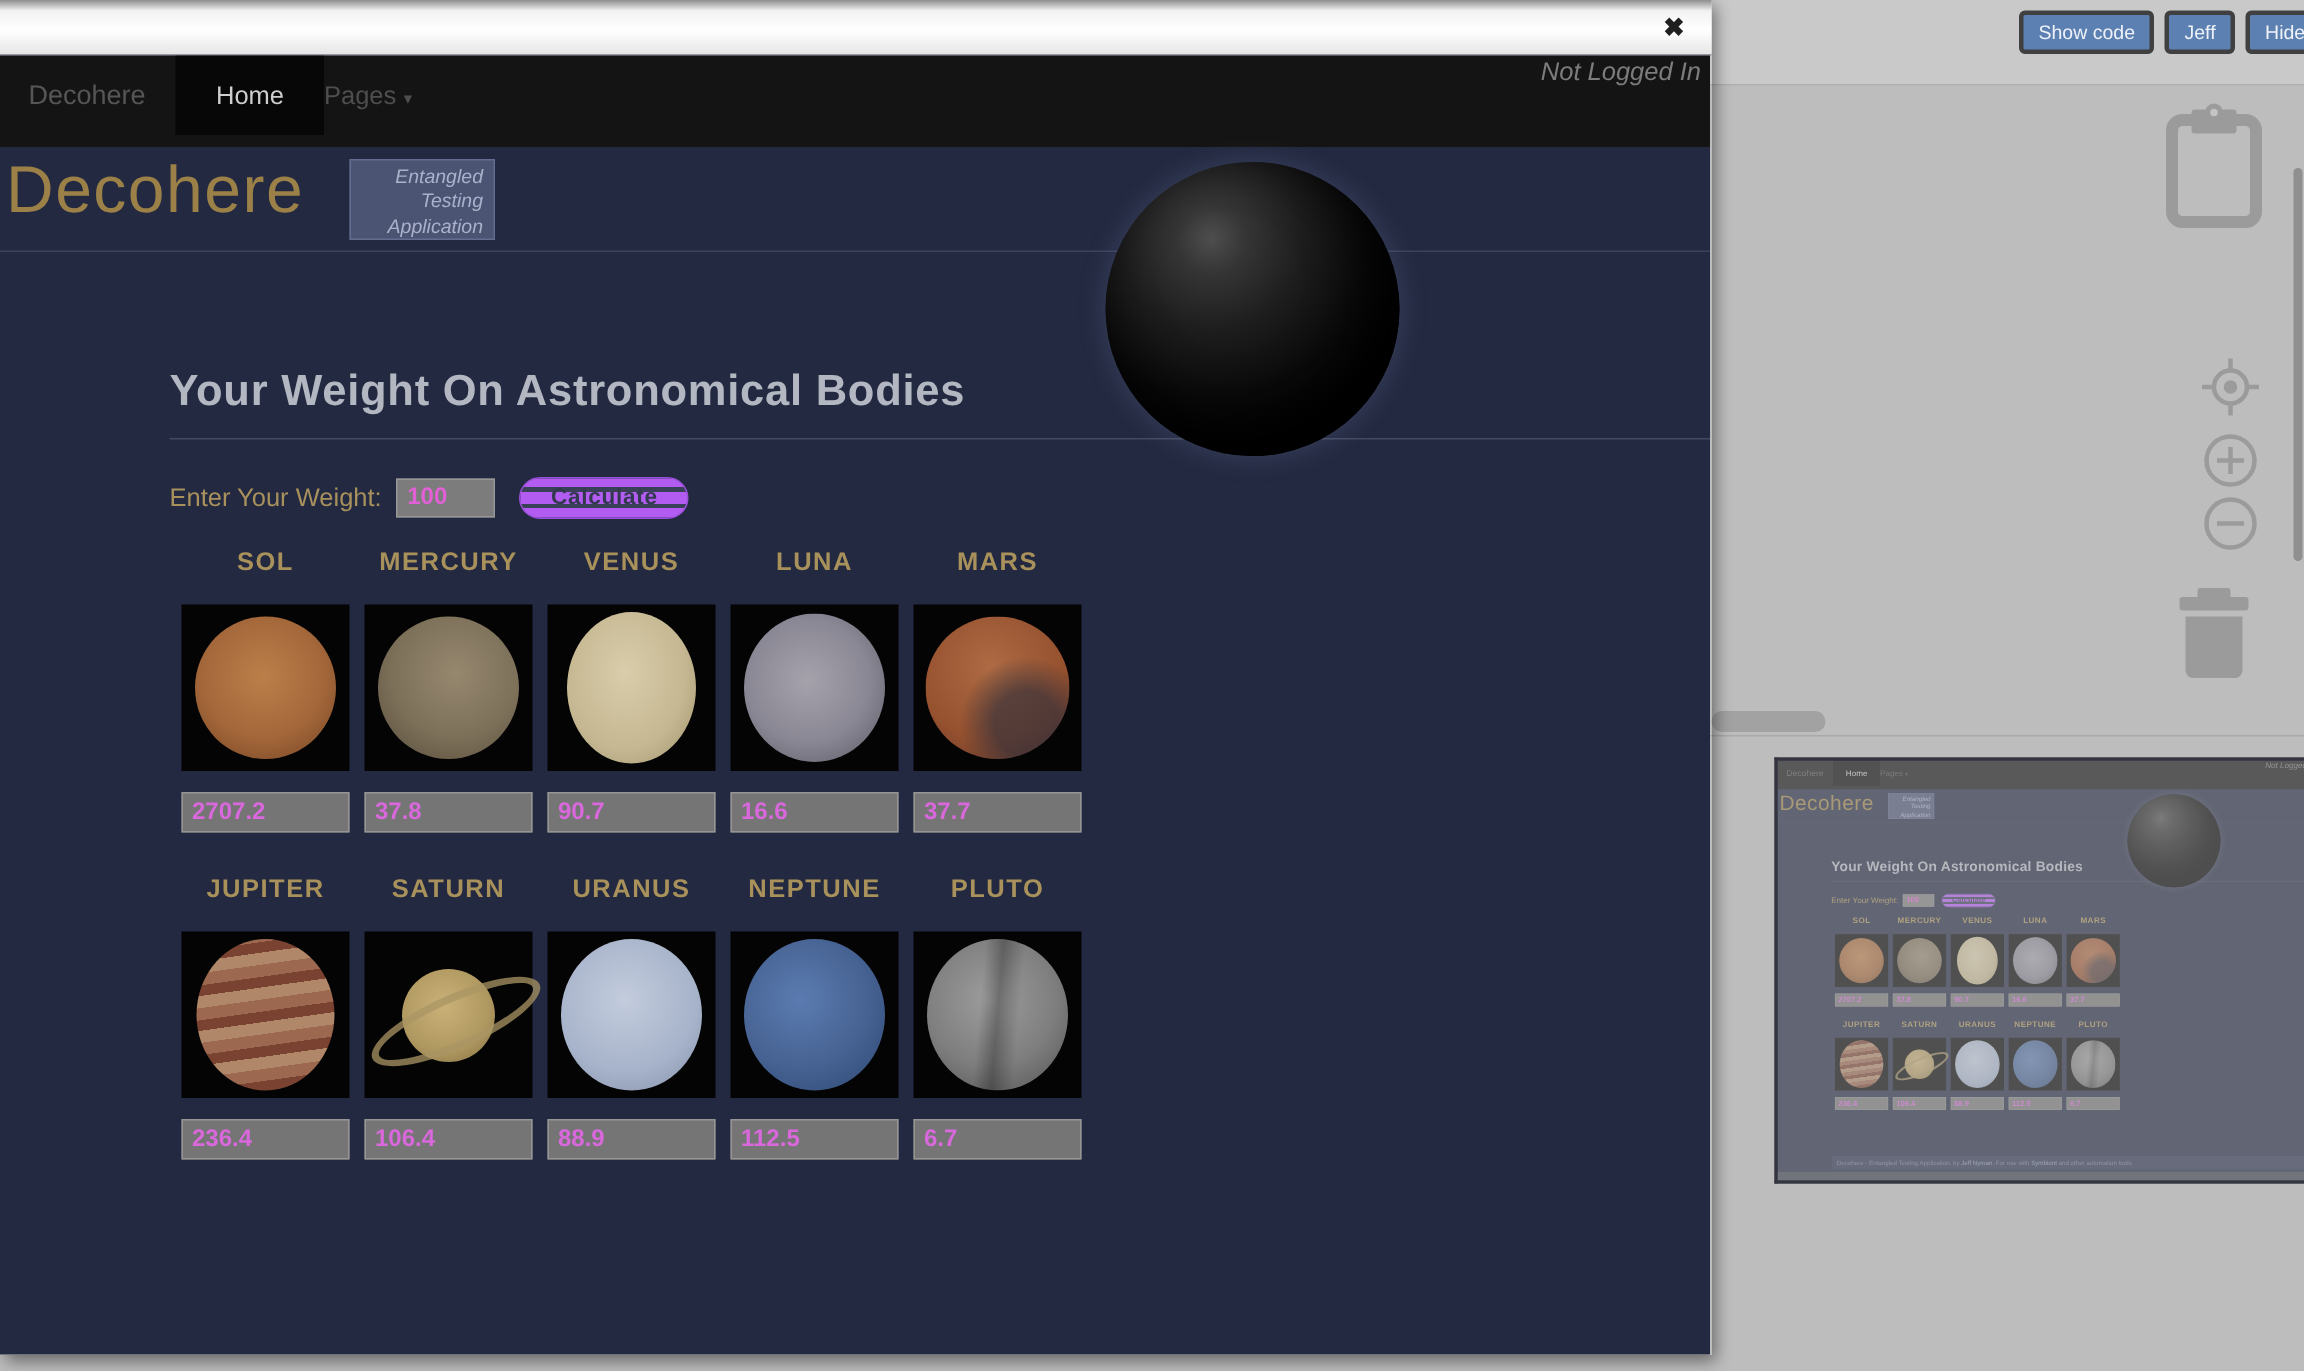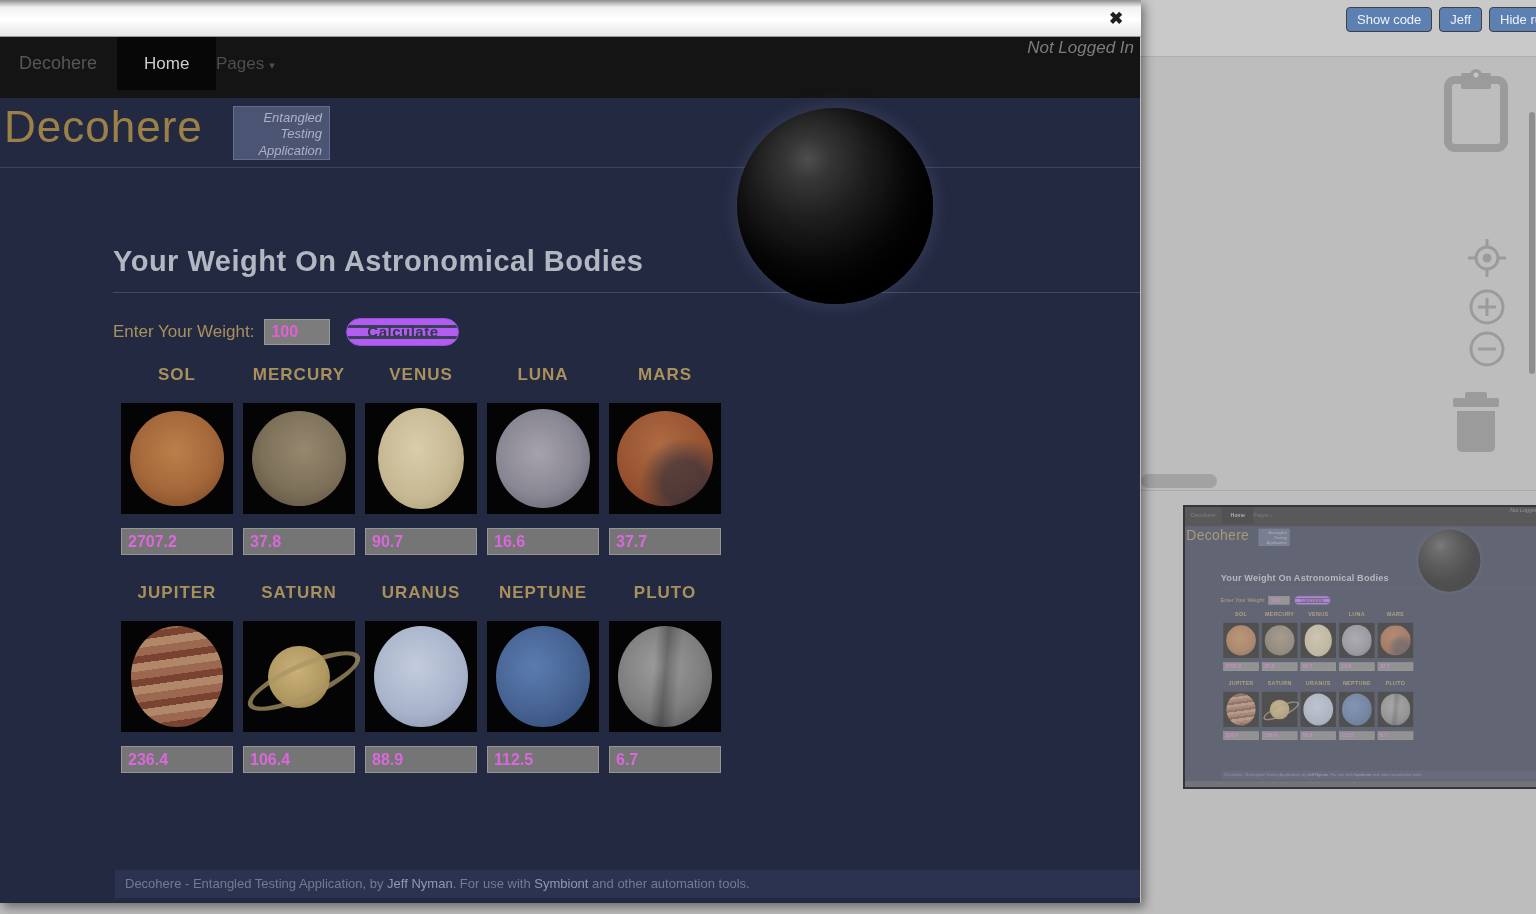--- a/index.html
+++ b/index.html
@@ -4,21 +4,21 @@
 <style>
   * { margin:0; padding:0; box-sizing:border-box; }
   html,body { width:1536px; height:914px; overflow:hidden; background:#bdbdbd;
               font-family:"Liberation Sans", sans-serif; }
 
   
   #runner-panel { position:absolute; inset:0; background:#bdbdbd; }
   .rp-topband { position:absolute; left:0; top:0; width:1536px; height:57px;
                 background:#c9c9c9; border-bottom:1px solid #aeaeae; }
   .rp-buttons { position:absolute; left:1346px; top:7px; display:flex; gap:7px; }
-  .rp-btn { background:#5d80b2; border:1px solid #404040; color:#eef2f8;
+  .rp-btn { background:#5d80b2; border:3px solid #404040; color:#eef2f8;
             font-size:13px; padding:4px 10px; border-radius:4px; white-space:nowrap; }
   .rp-icon { position:absolute; color:#9b9b9b; }
   .rp-icon svg { display:block; }
   .v-scroll { position:absolute; left:1529px; top:112px; width:6px; height:262px;
               background:#8f8f8f; border-radius:3px; }
   .h-scroll { position:absolute; left:1141px; top:474px; width:76px; height:14px;
               background:#a2a2a2; border-radius:7px; }
   .rp-seam { position:absolute; left:1140px; top:490px; width:396px; height:1px; background:#a9a9a9; }
 
   
@@ -387,18 +387,15 @@
         <div class="values">
             <div class="p-value">236.4</div>
             <div class="p-value">106.4</div>
             <div class="p-value">88.9</div>
             <div class="p-value">112.5</div>
             <div class="p-value">6.7</div>
           </div>
       </div>
     </div>
 
-    <div class="page-footer">
-      <div class="footer-bar"><span>Decohere - Entangled Testing Application, by </span><span class="footer-link">Jeff Nyman</span><span>. For use with </span><span class="footer-link">Symbiont</span><span> and other automation tools.</span></div>
-    </div>
 
   </div>
 </div>
 
 </body></html>

